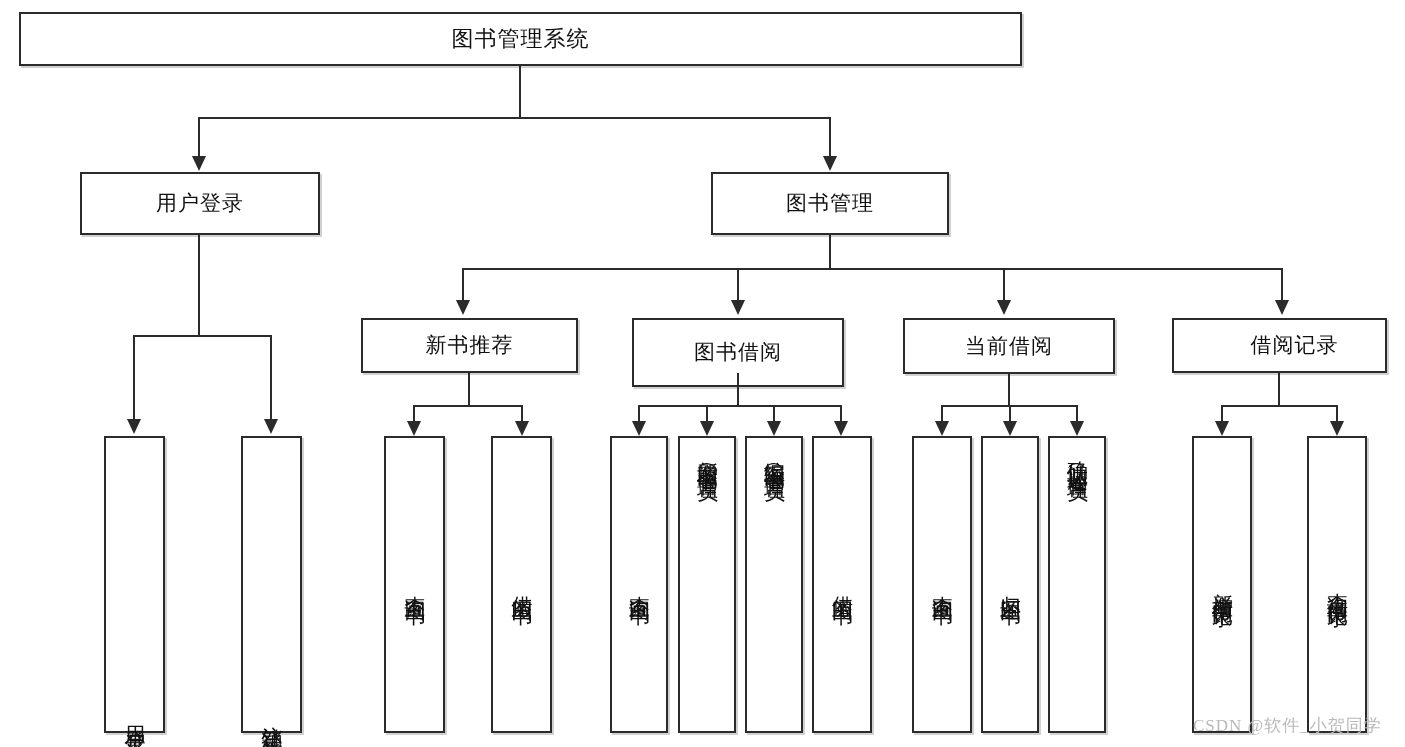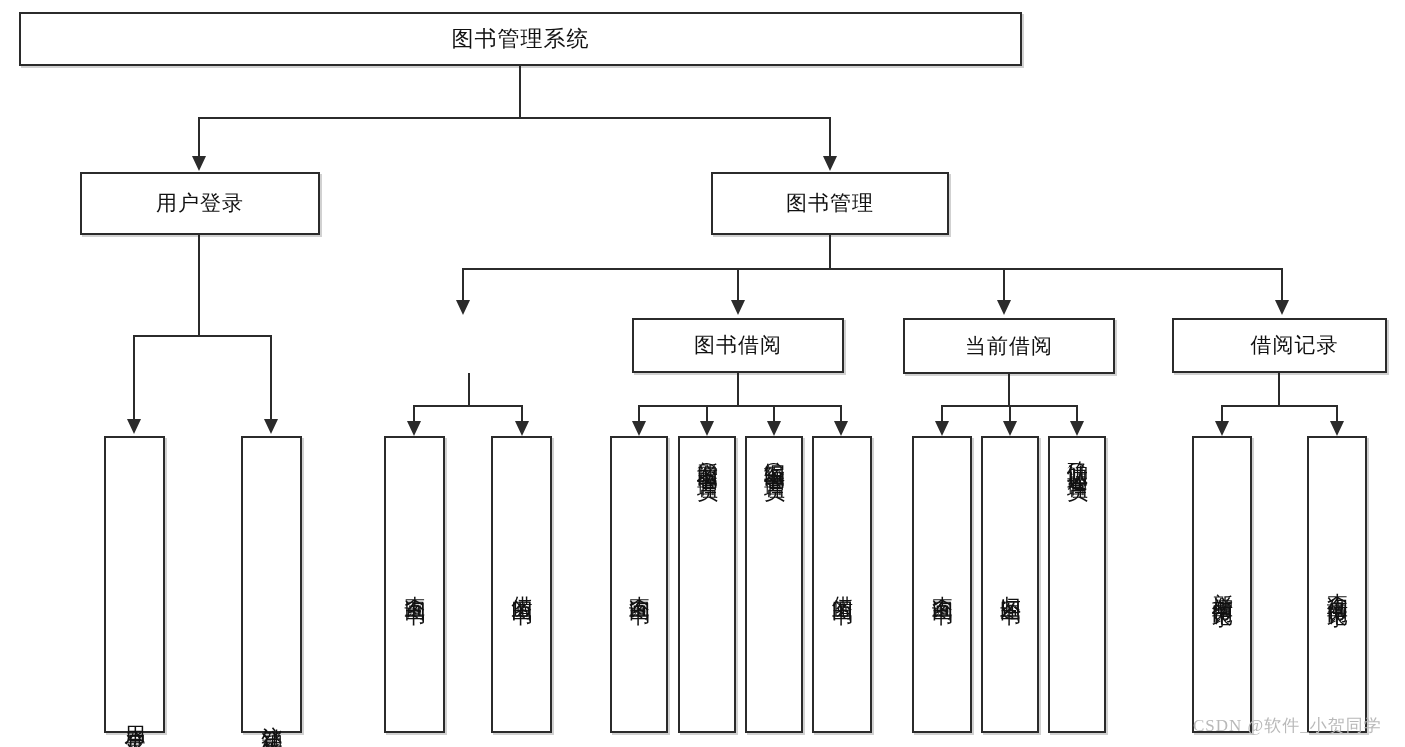--- a/index.html
+++ b/index.html
@@ -123,21 +123,24 @@
   <div class="line horz" style="left:462px;top:268px;width:820px;height:2px;"></div>
   <div class="line vert" style="left:462px;top:268px;width:2px;height:33px;"></div>
   <div class="arrow" style="left:456px;top:300px;"></div>
   <div class="line vert" style="left:737px;top:268px;width:2px;height:33px;"></div>
   <div class="arrow" style="left:731px;top:300px;"></div>
   <div class="line vert" style="left:1003px;top:268px;width:2px;height:33px;"></div>
   <div class="arrow" style="left:997px;top:300px;"></div>
   <div class="line vert" style="left:1281px;top:268px;width:2px;height:33px;"></div>
   <div class="arrow" style="left:1275px;top:300px;"></div>
 
-  <div class="node h" style="left:632px;top:318px;width:212px;height:55px;">
+  <div class="node h" style="left:361px;top:318px;width:217px;height:55px;">
+    <span class="label">新书推荐</span>
+  </div>
+  <div class="node h" style="left:632px;top:318px;width:212px;height:69px;">
     <span class="label">图书借阅</span>
   </div>
   <div class="node h" style="left:903px;top:318px;width:212px;height:56px;">
     <span class="label">当前借阅</span>
   </div>
   <div class="node h" style="left:1172px;top:318px;width:215px;height:55px;padding-left:30px;">
     <span class="label">借阅记录</span>
   </div>
 
   <div class="line vert" style="left:468px;top:373px;width:2px;height:33px;"></div>

